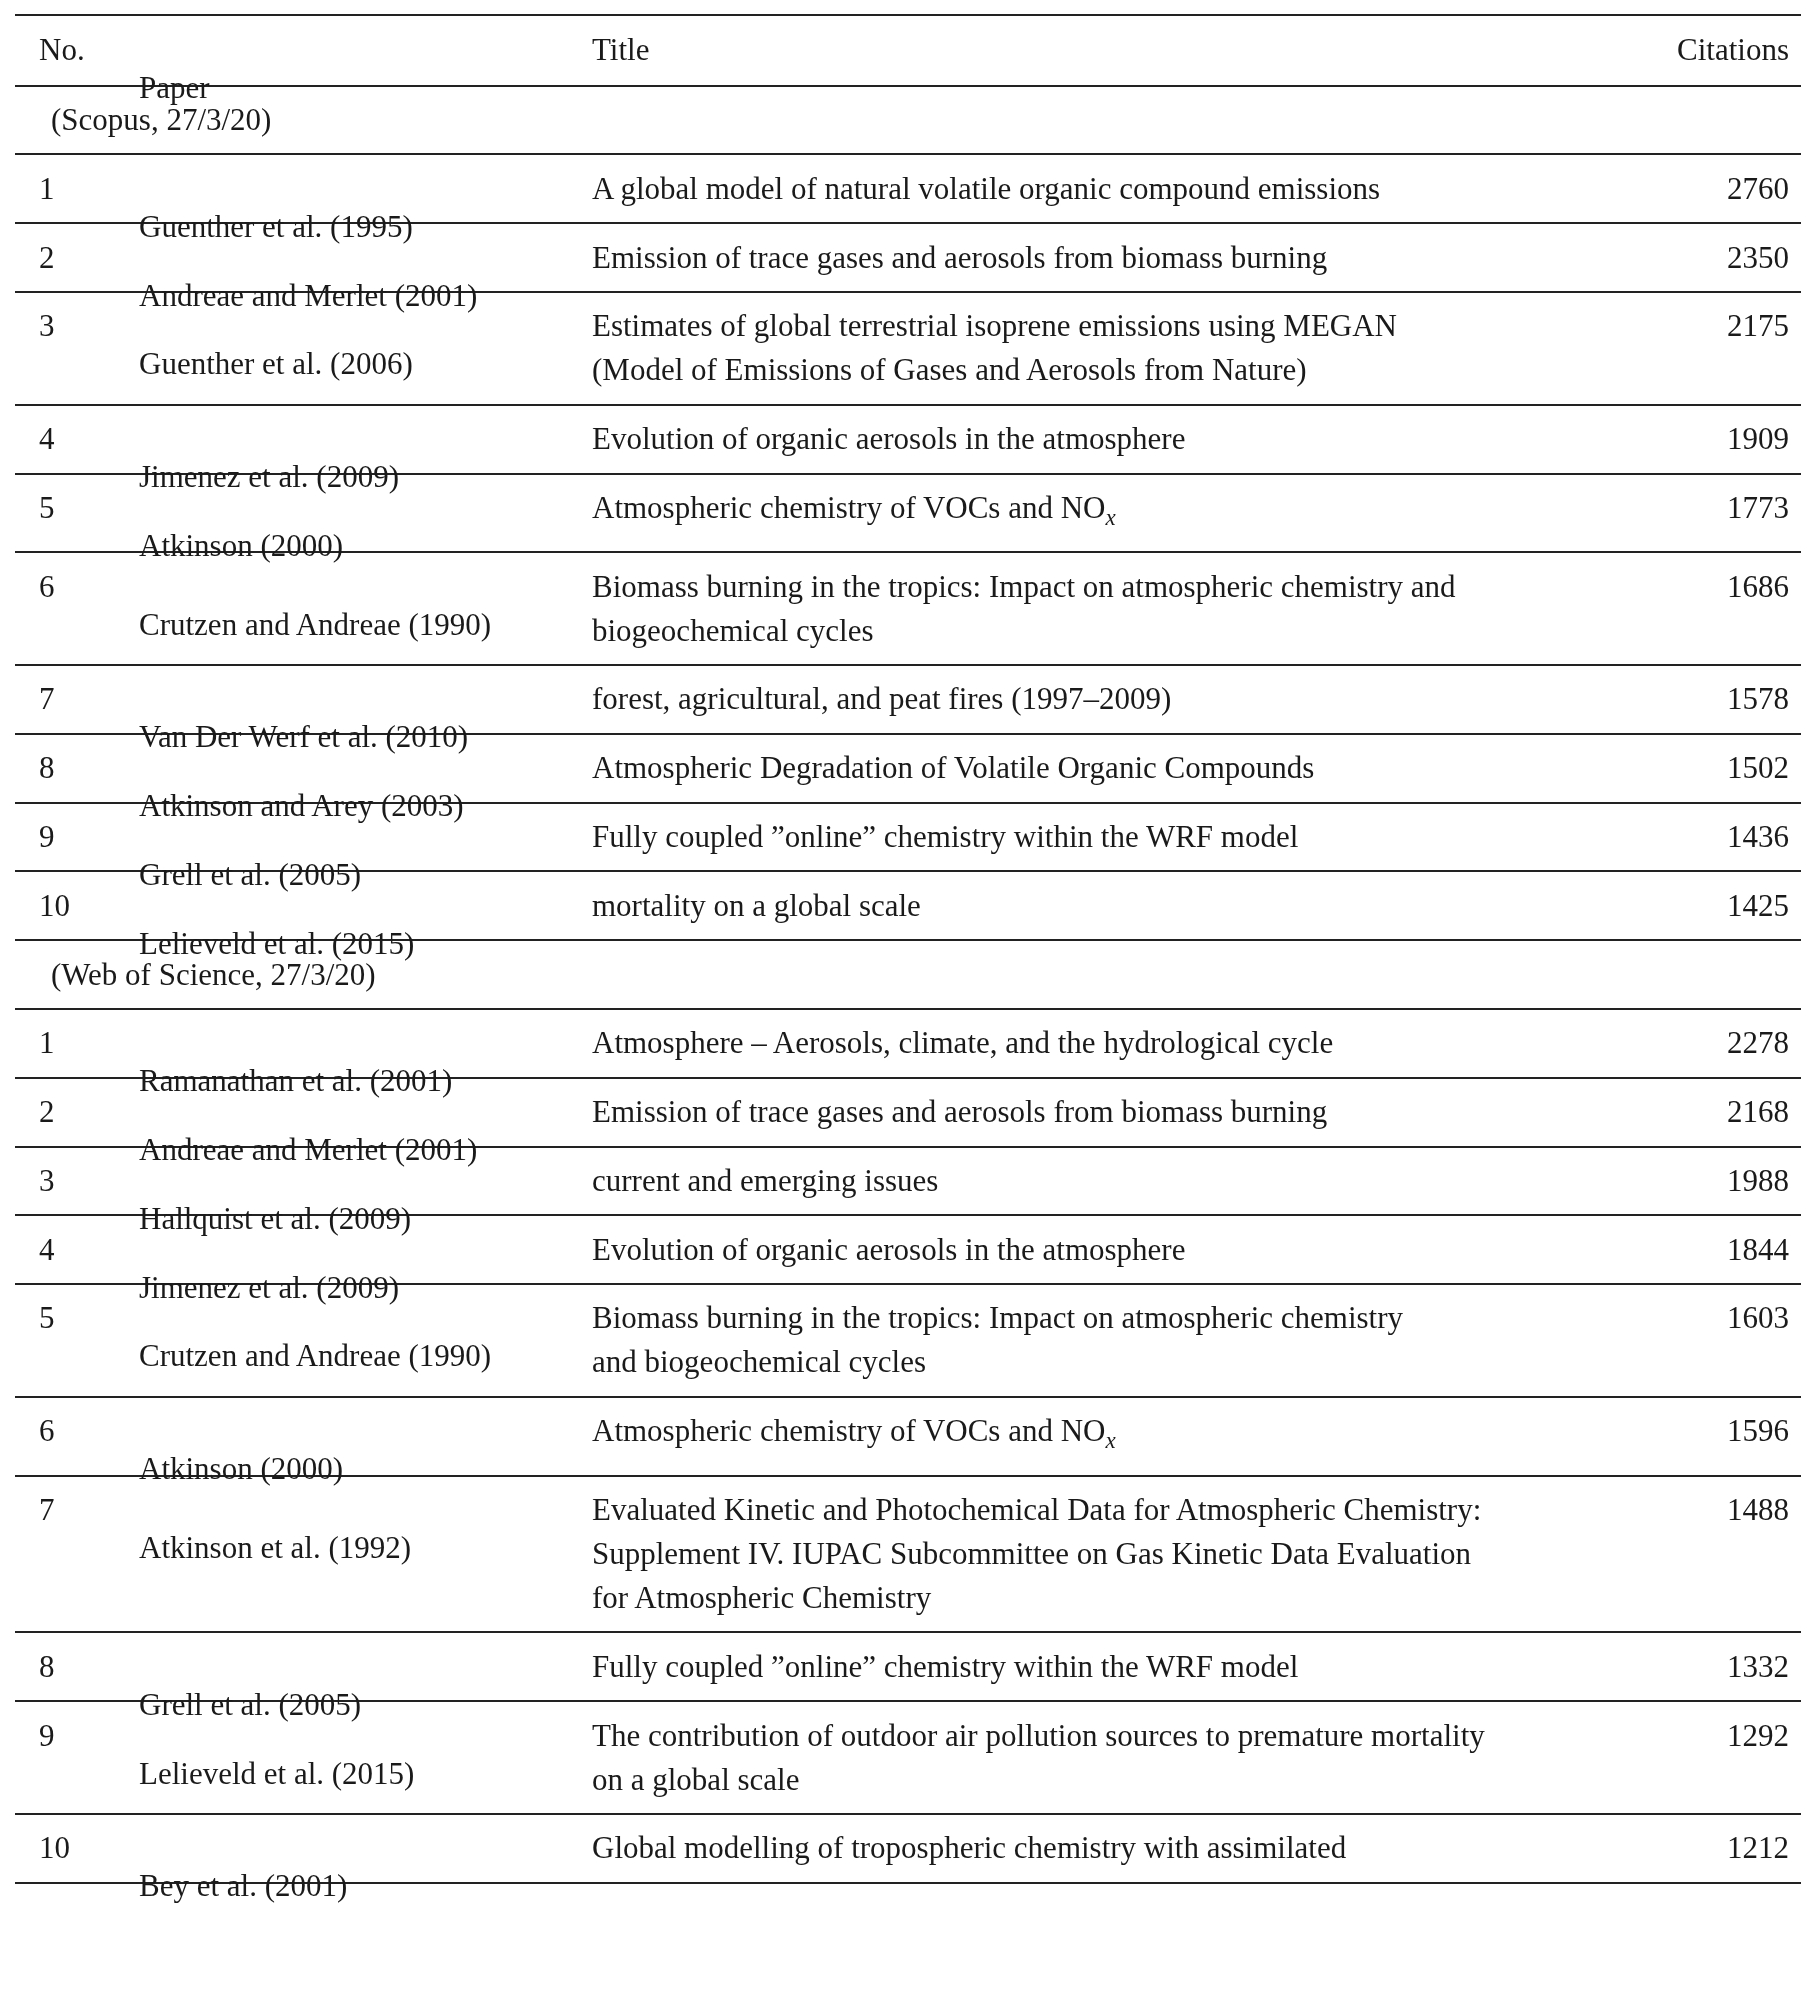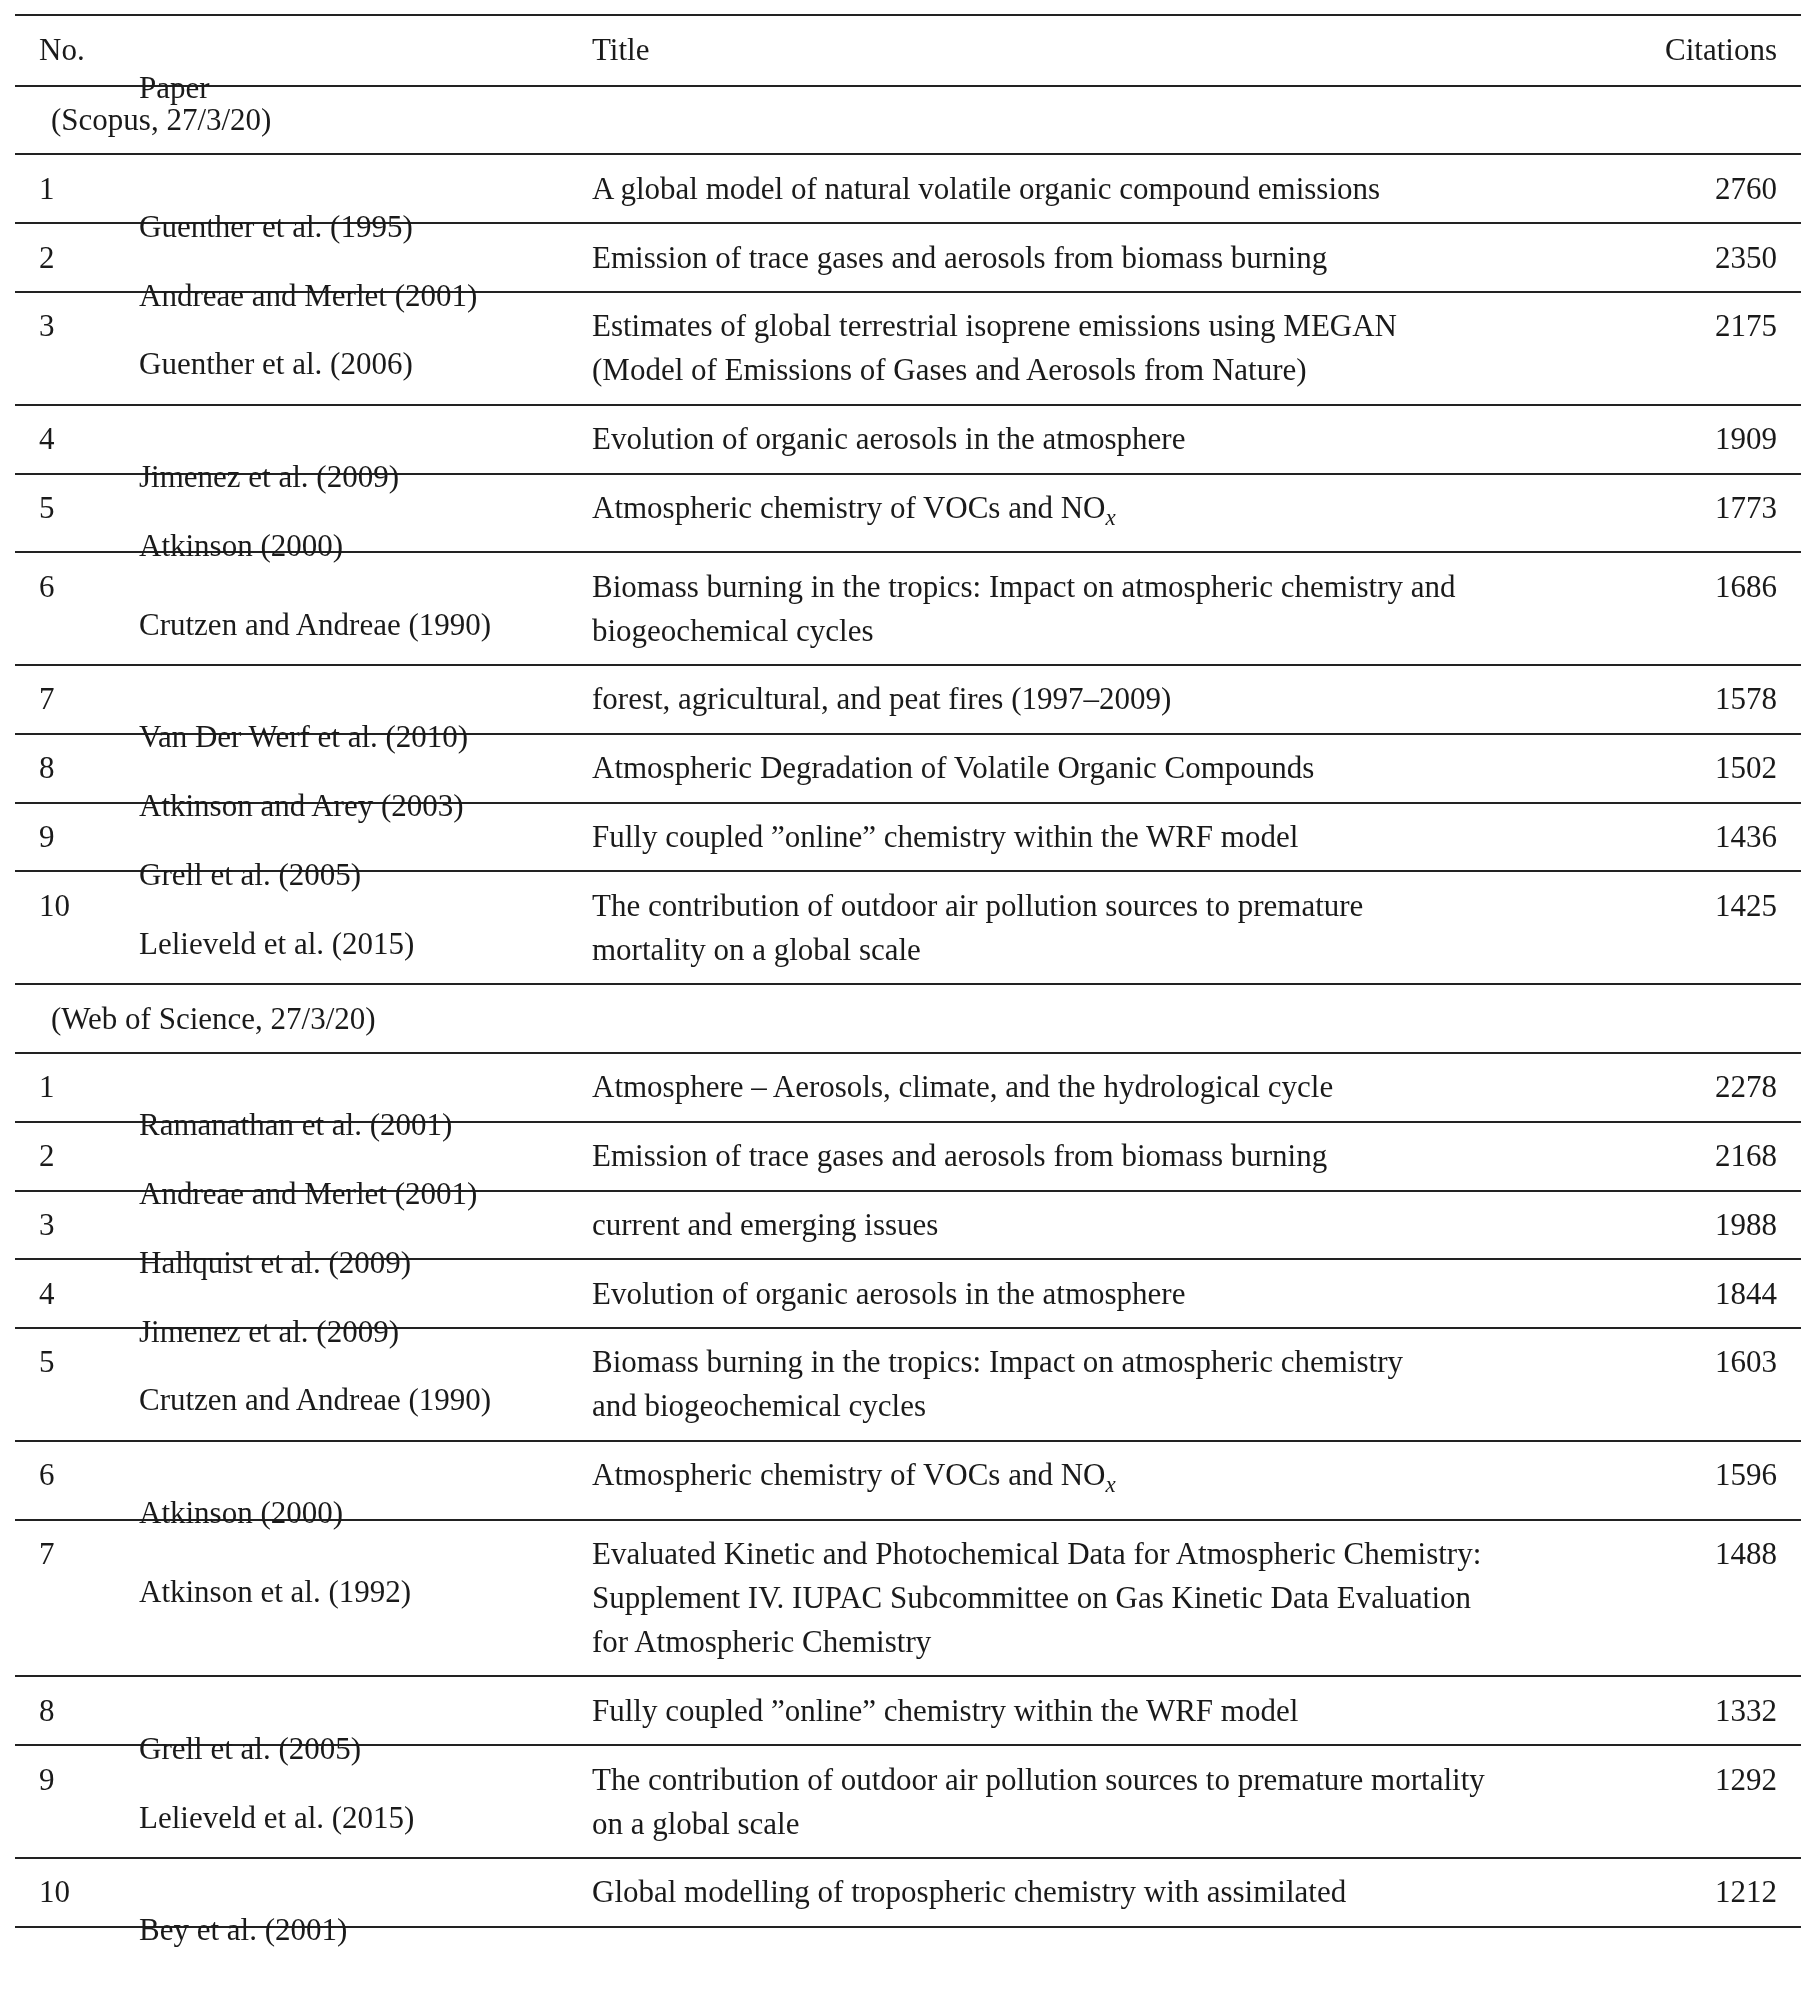--- a/index.html
+++ b/index.html
@@ -19,21 +19,21 @@
     font-size: 31px;
     line-height: 44px;
     padding: 11.4px 0 11.4px 0;
     display: flex;
   }
   .row.header { padding: 12.3px 0 12.3px 0; }
   .cell { display: block; }
   .c-no { position: absolute; left: 24px; top: 11.4px; text-align: right; }
   .c-paper { position: absolute; left: 124px; top: 11.4px; white-space: nowrap; margin-top: 38px; }
   .c-title { margin-left: 577px; width: 1018px; }
-  .c-cit { position: absolute; right: 24px; top: 11.4px; text-align: center; }
+  .c-cit { position: absolute; right: 12px; top: 11.4px; text-align: center; }
   .row.header .c-no, .row.header .c-paper, .row.header .c-cit { top: 12.3px; }
   .section .c-section { margin-left: 36px; }
   .sub { font-style: italic; font-size: 23px; vertical-align: -7px; }
   .title-line { display: block; }
 </style>
 </head>
 <body>
 
 <div class="table">
   <div class="row header">
@@ -117,21 +117,20 @@
         <span class="cell c-paper">Grell et al. (2005)</span>
         <span class="cell c-title">
           <span class="title-line"><span>Fully coupled ”online” chemistry within the WRF model</span></span>
         </span>
         <span class="cell c-cit">1436</span>
       </div>
       <div class="row">
         <span class="cell c-no">10</span>
         <span class="cell c-paper">Lelieveld et al. (2015)</span>
         <span class="cell c-title">
-          <span class="title-line"><span>The contribution of outdoor air pollution sources to premature</span></span>
           <span class="title-line"><span>mortality on a global scale</span></span>
         </span>
         <span class="cell c-cit">1425</span>
       </div>
       <div class="row section">
         <span class="cell c-section">(Web of Science, 27/3/20)</span>
       </div>
       <div class="row">
         <span class="cell c-no">1</span>
         <span class="cell c-paper">Ramanathan et al. (2001)</span>

